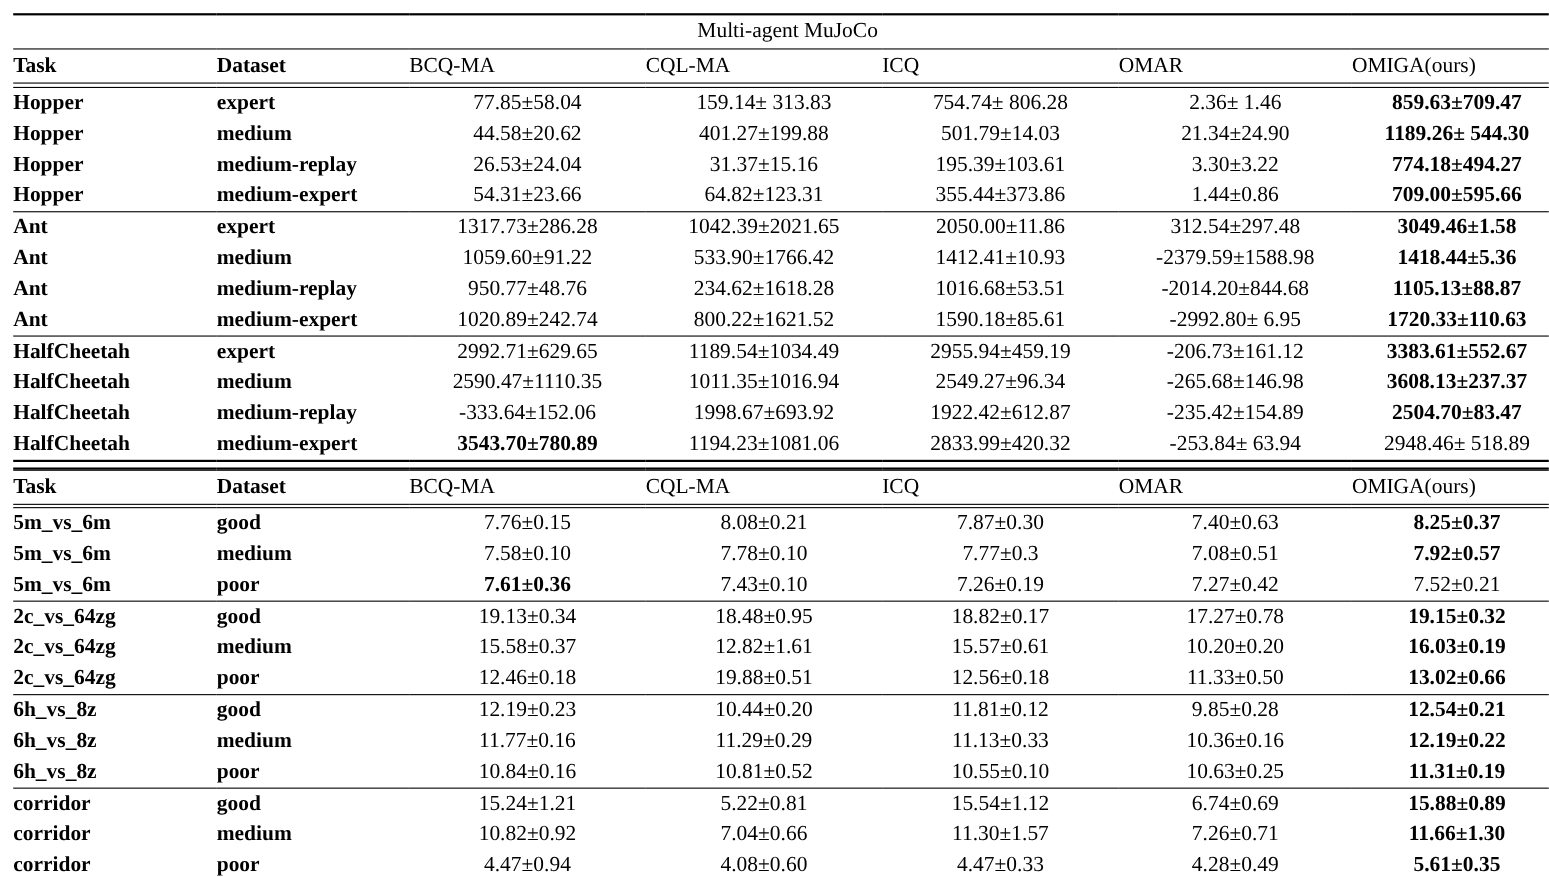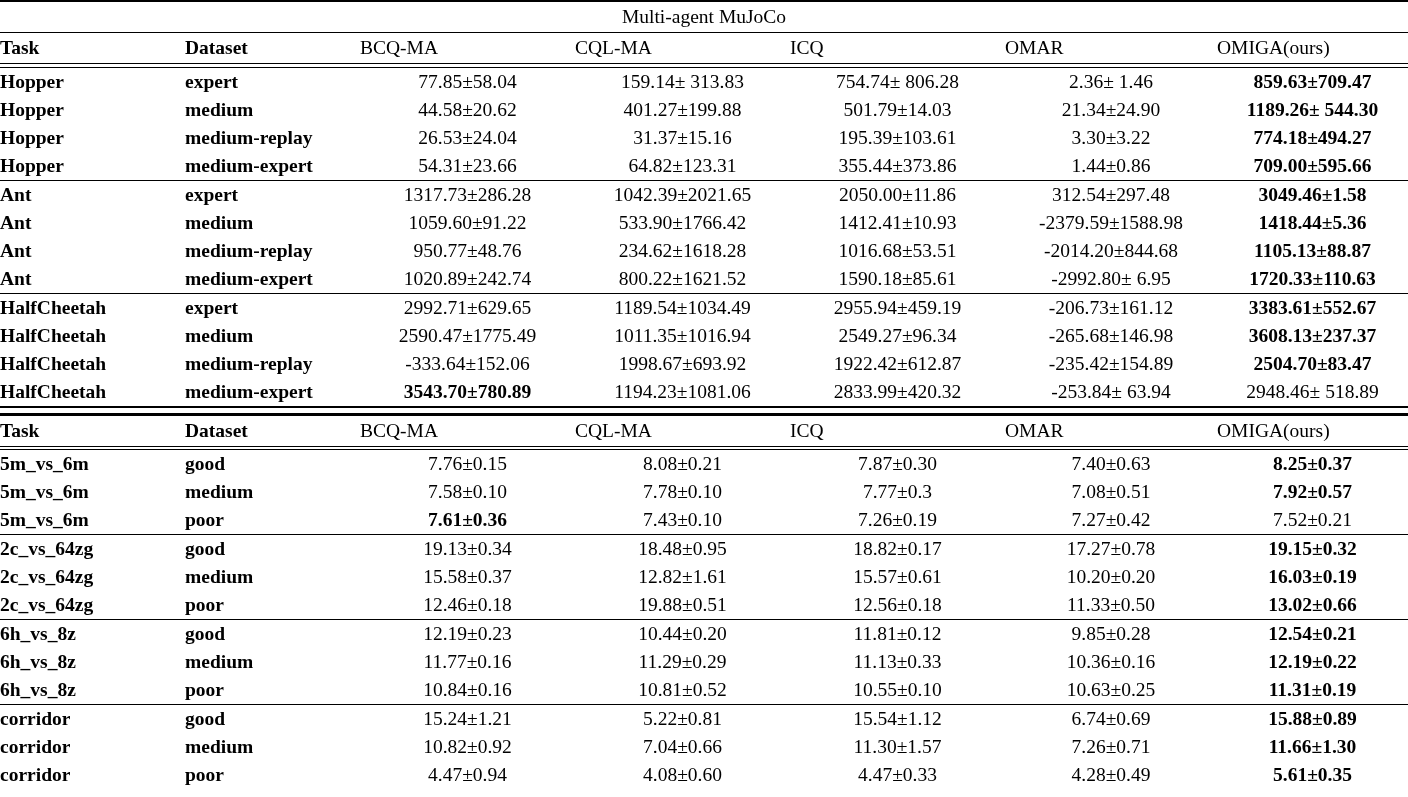--- a/index.html
+++ b/index.html
@@ -12,21 +12,21 @@
     width: 1408px;
     height: 797px;
     font-family: "Liberation Serif", "DejaVu Serif", serif;
     color: #000000;
     overflow: hidden;
   }
   .sheet {
     width: 1408px;
     height: 797px;
     box-sizing: border-box;
-    padding: 0;
+    padding: 12px;
   }
   table.results {
     width: 1408px;
     border-collapse: collapse;
     table-layout: fixed;
     font-size: 19.5px;
     line-height: 1.0;
   }
   table.results td {
     padding: 0;
@@ -179,21 +179,21 @@
           <td class="cell-left">expert</td>
           <td class="num">2992.71±629.65</td>
           <td class="num">1189.54±1034.49</td>
           <td class="num">2955.94±459.19</td>
           <td class="num">-206.73±161.12</td>
           <td class="num bold">3383.61±552.67</td>
         </tr>
         <tr class="data-row">
           <td class="cell-left">HalfCheetah</td>
           <td class="cell-left">medium</td>
-          <td class="num">2590.47±1775.49</td>
+          <td class="num">2590.47±1110.35</td>
           <td class="num">1011.35±1016.94</td>
           <td class="num">2549.27±96.34</td>
           <td class="num">-265.68±146.98</td>
           <td class="num bold">3608.13±237.37</td>
         </tr>
         <tr class="data-row">
           <td class="cell-left">HalfCheetah</td>
           <td class="cell-left">medium-replay</td>
           <td class="num">-333.64±152.06</td>
           <td class="num">1998.67±693.92</td>

